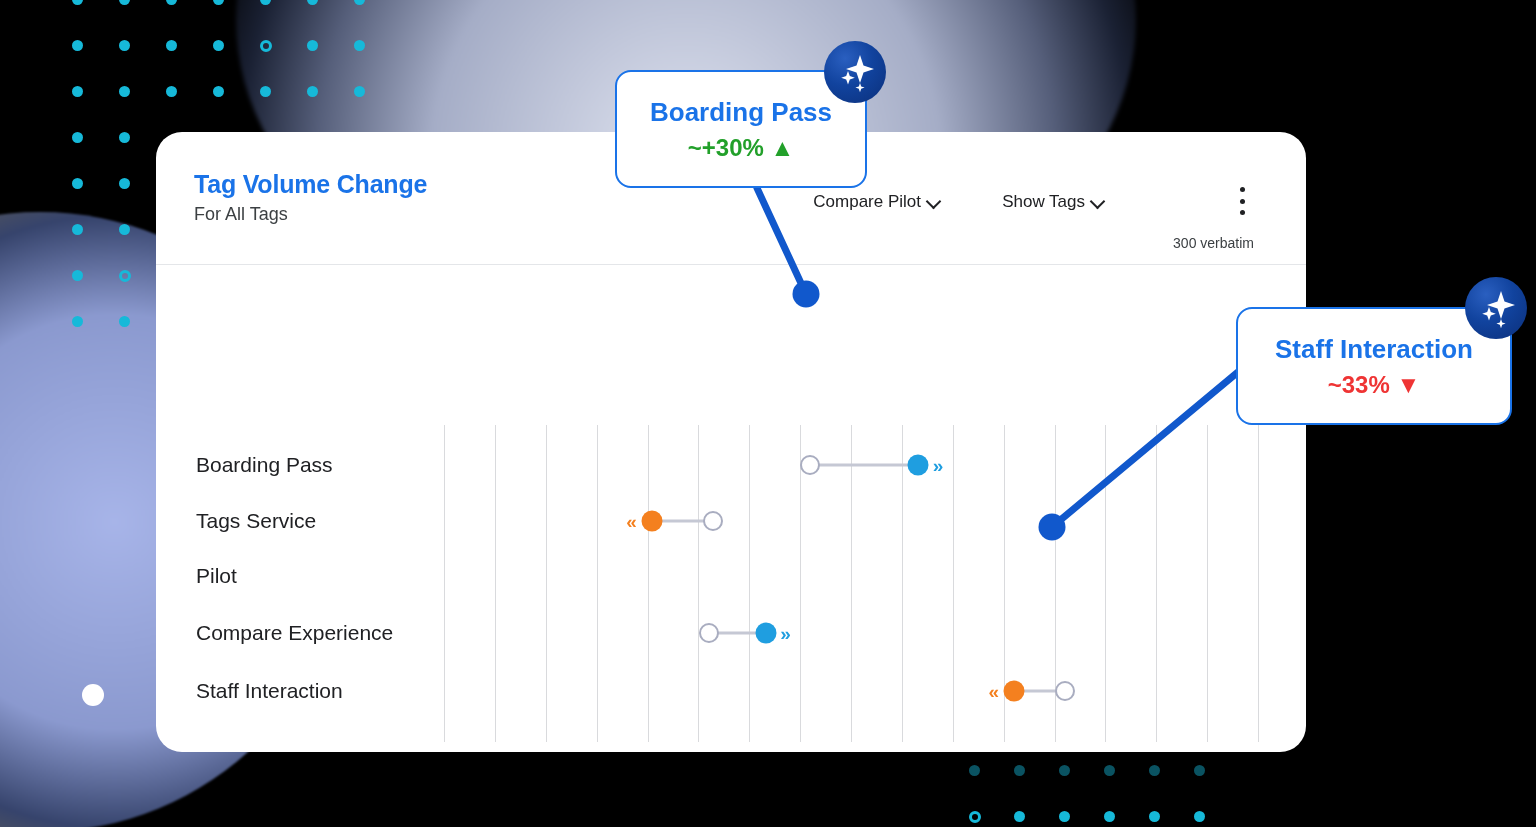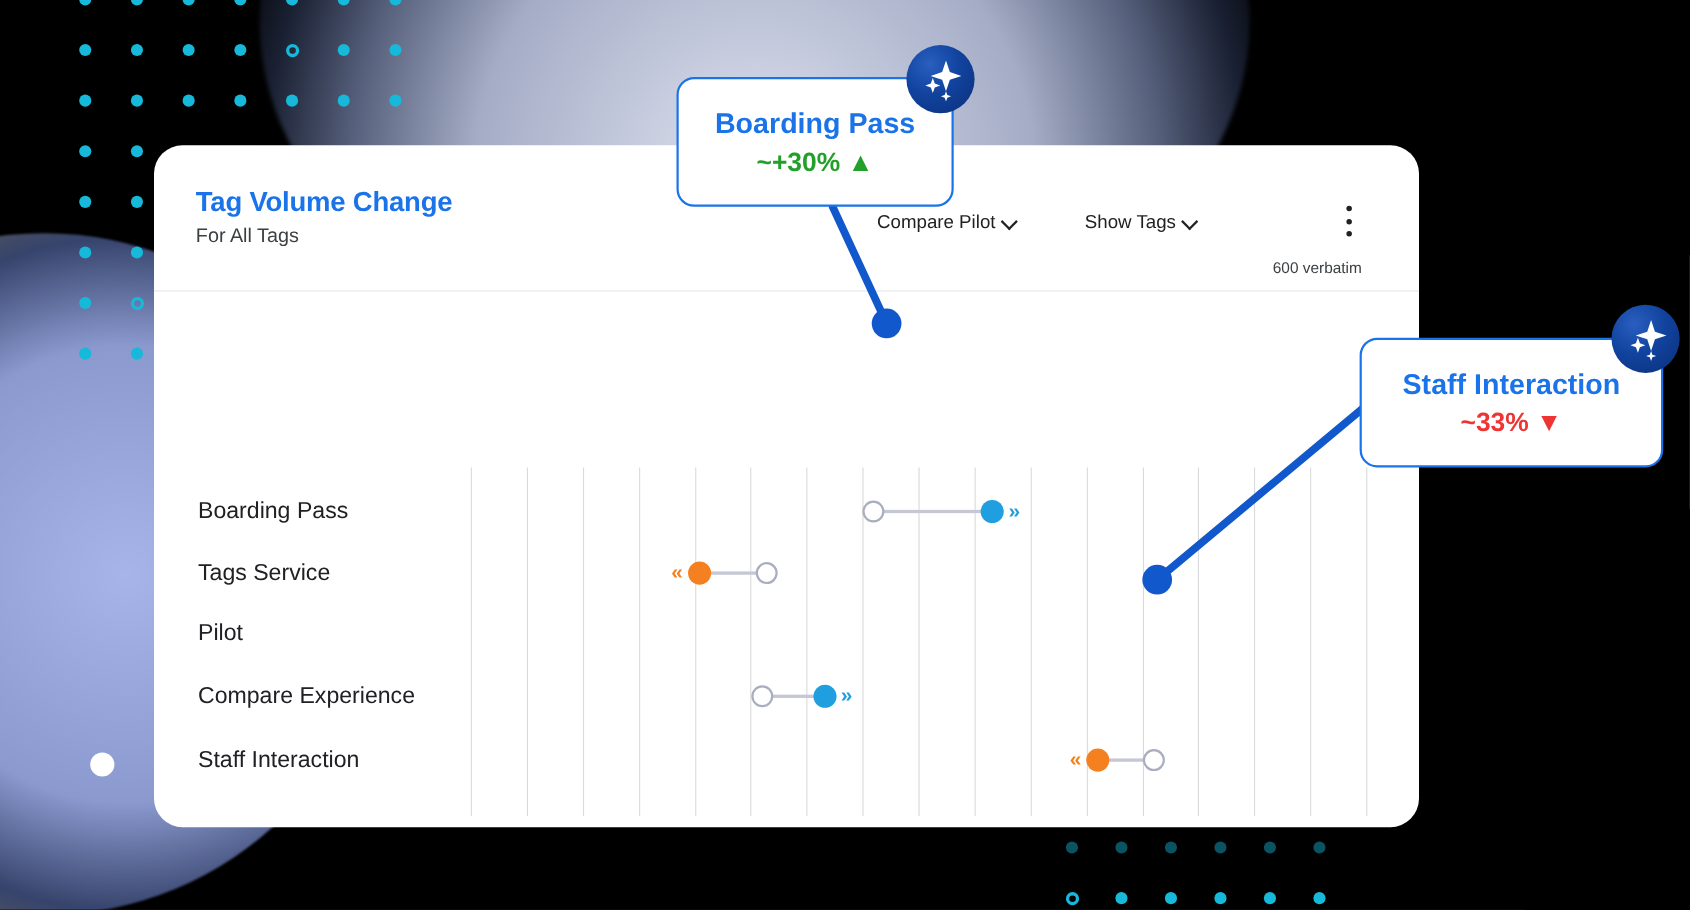--- a/index.html
+++ b/index.html
@@ -31,21 +31,21 @@
   }
   .dotgrid { position: absolute; pointer-events: none; }
   .dotgrid i {
     position: absolute; width: 11px; height: 11px; border-radius: 50%;
     background: #16b9d9; display: block;
   }
   .dotgrid i.hollow { background: transparent; border: 3px solid #16b9d9; width: 12px; height: 12px; }
 
   
   #card {
-    position: absolute; left: 140px; top: 132px; width: 1150px; height: 620px;
+    position: absolute; left: 156px; top: 132px; width: 1150px; height: 620px;
     background: #ffffff; border-radius: 26px; overflow: hidden; text-align: center;
   }
   #card-header { position: relative; height: 132px; }
   #chart-title {
     position: absolute; left: 38px; top: 38px;
     font-size: 25px; font-weight: bold; color: #1a73e8; letter-spacing: -0.2px;
   }
   #chart-subtitle {
     position: absolute; left: 38px; top: 72px;
     font-size: 18px; color: #3c4043;
@@ -223,21 +223,21 @@
         <span>Show Tags</span>
         <span class="chev"></span>
       </div>
 
       <div id="ctrl-kebab">
         <span></span>
           <span></span>
           <span></span>
       </div>
 
-      <div id="verbatim-count">600 verbatim</div>
+      <div id="verbatim-count">300 verbatim</div>
       <div id="header-divider"></div>
     </div>
 
     <div id="plot">
         <div class="gridline" style="left: 288px; top: 160px; height: 317px;"></div>
         <div class="gridline" style="left: 338.875px; top: 160px; height: 317px;"></div>
         <div class="gridline" style="left: 389.75px; top: 160px; height: 317px;"></div>
         <div class="gridline" style="left: 440.625px; top: 160px; height: 317px;"></div>
         <div class="gridline" style="left: 491.5px; top: 160px; height: 317px;"></div>
         <div class="gridline" style="left: 542.375px; top: 160px; height: 317px;"></div>

